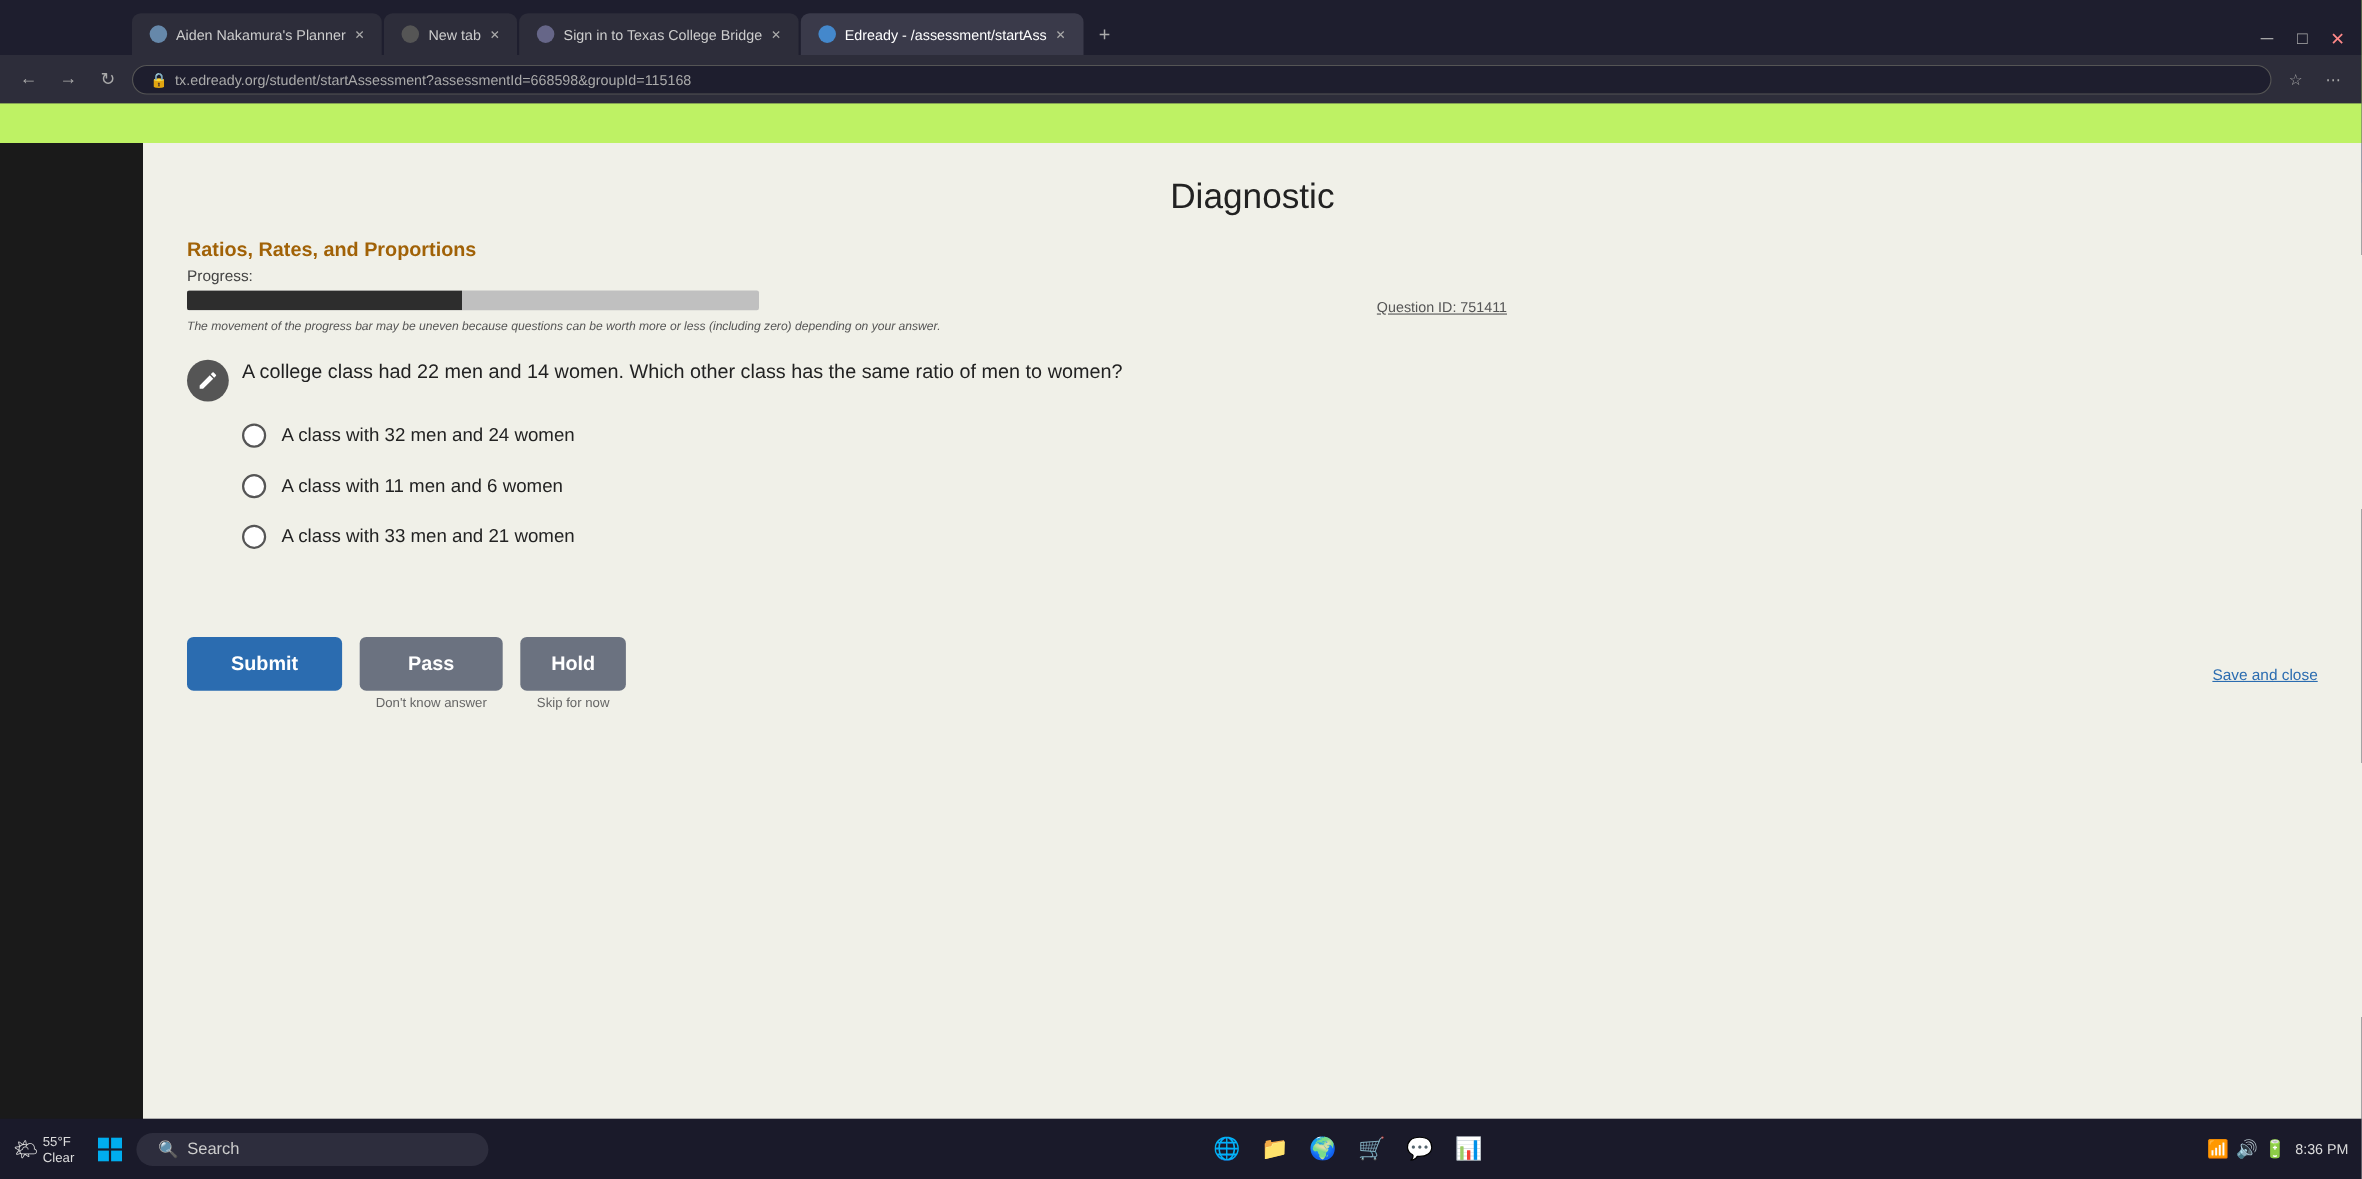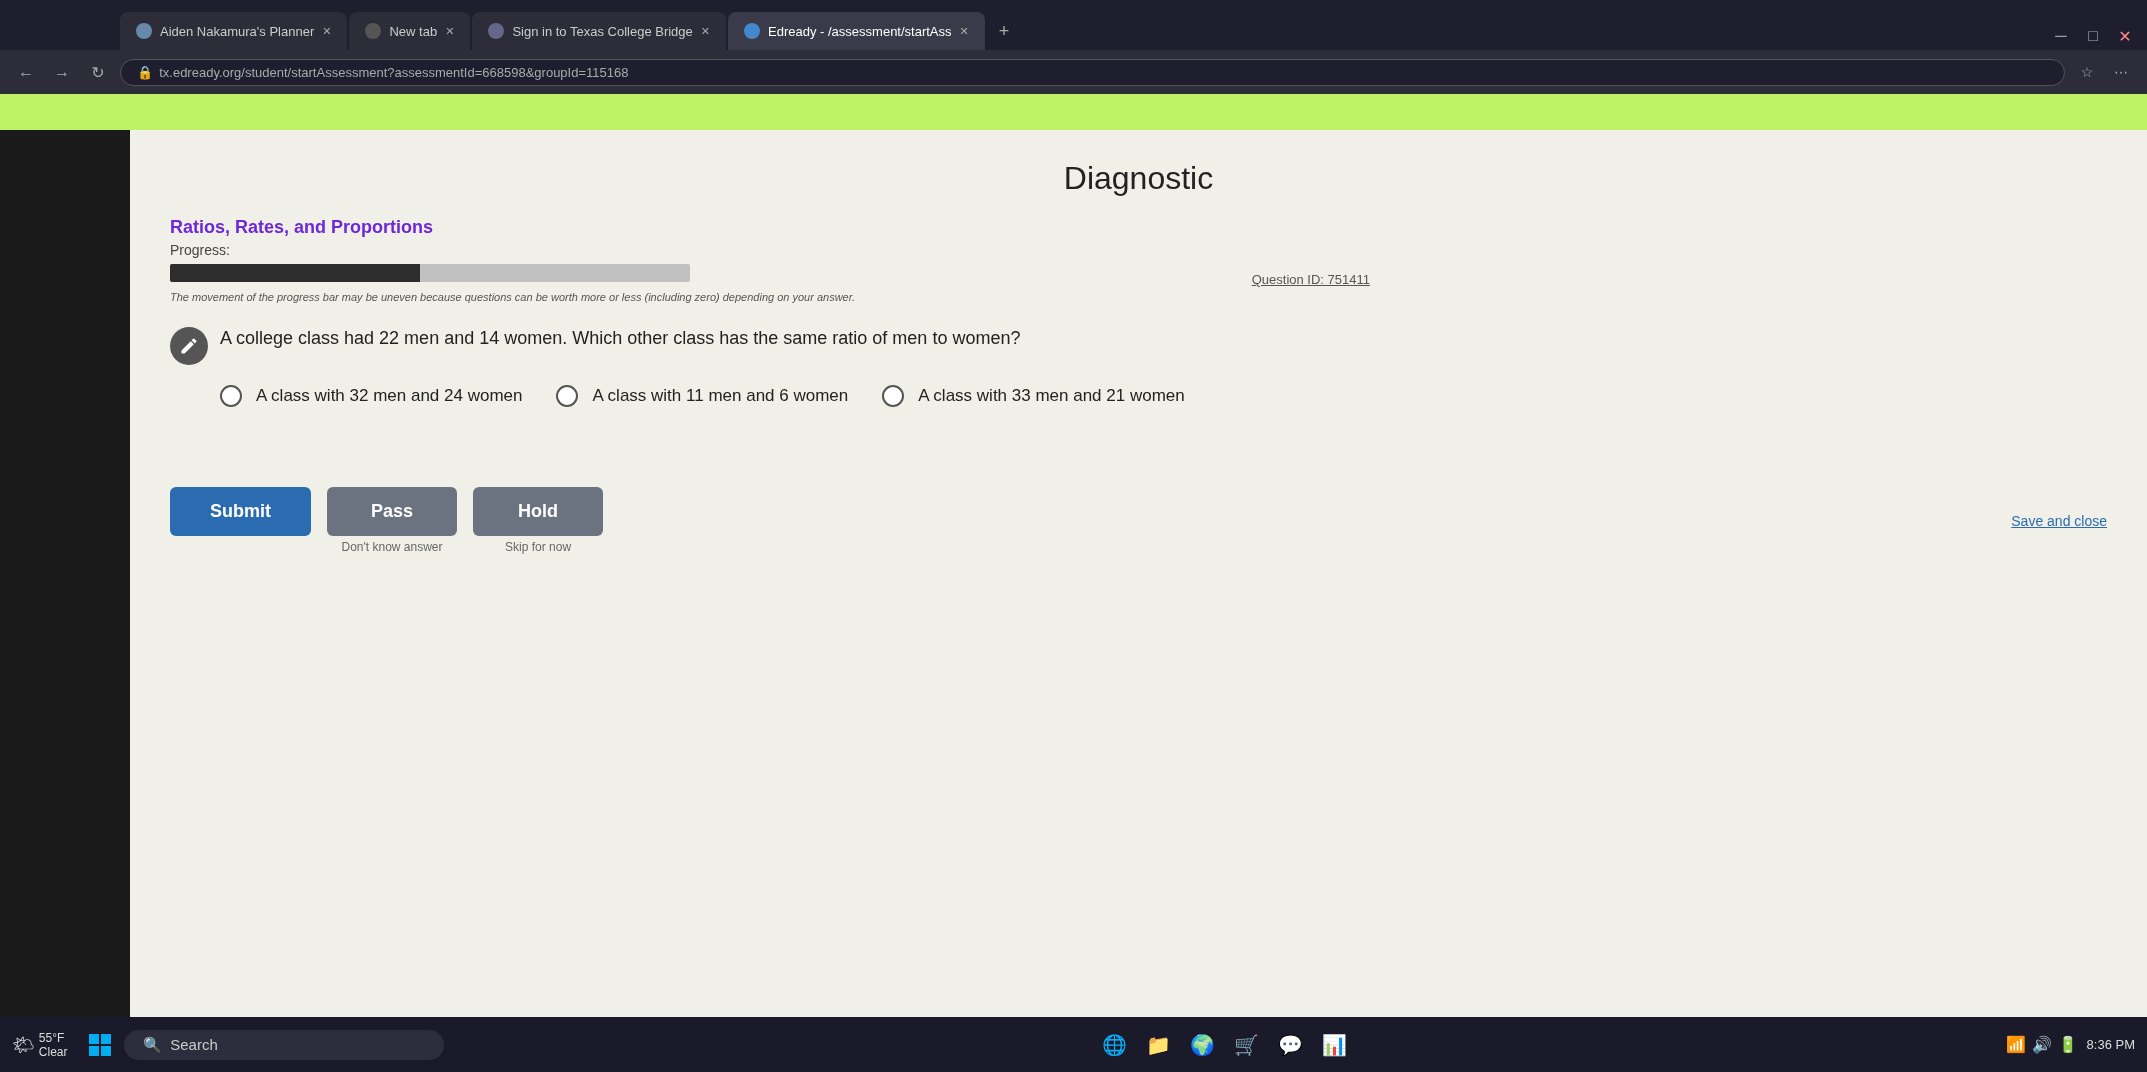--- a/index.html
+++ b/index.html
@@ -26,42 +26,42 @@
     .home-btn { background: #2b4a7e; border: none; color: white; padding: 6px 10px; cursor: pointer; font-size: 16px; }
     .study-paths-tab { background: #2b6cb0; color: white; padding: 6px 20px; font-size: 14px; font-weight: 600; border-radius: 4px 4px 0 0; cursor: pointer; }
     .diagnostic-tab { color: white; padding: 6px 16px; font-size: 14px; }
     .breadcrumb-arrow { color: #aaa; margin: 0 4px; }
 
     
     .main-content { position: absolute; top: 130px; left: 130px; right: 0; bottom: 0; background: #f0f0e8; overflow-y: auto; padding: 20px 40px 40px 40px; }
 
     .page-title { text-align: center; font-size: 32px; font-weight: 400; color: #222; margin-bottom: 20px; margin-top: 10px; }
 
-    .section-title { font-size: 18px; font-weight: 700; color: #6d28d9; margin-bottom: 4px; }
+    .section-title { font-size: 18px; font-weight: 700; color: #a16207; margin-bottom: 4px; }
     .progress-label { font-size: 14px; color: #444; margin-bottom: 6px; }
     .progress-container { position: relative; margin-bottom: 4px; }
     .progress-bar-bg { width: 520px; height: 18px; background: #c0c0c0; border-radius: 2px; overflow: hidden; }
     .progress-bar-fill { width: 48%; height: 100%; background: #2d2d2d; }
     .progress-note { font-size: 11px; color: #555; font-style: italic; margin-top: 4px; max-width: 800px; line-height: 1.4; }
     .question-id { font-size: 13px; color: #555; text-align: right; margin-top: -14px; }
 
     .question-area { display: flex; align-items: flex-start; margin-top: 20px; gap: 12px; }
     .pencil-icon { width: 38px; height: 38px; background: #555; border-radius: 50%; display: flex; align-items: center; justify-content: center; flex-shrink: 0; margin-top: 2px; }
     .pencil-icon svg { width: 20px; height: 20px; fill: white; }
     .question-text { font-size: 18px; color: #222; line-height: 1.5; }
 
-    .options-list { margin-top: 20px; margin-left: 50px; display: flex; flex-direction: row; gap: 34px; text-align: right; }
+    .options-list { margin-top: 20px; margin-left: 50px; display: flex; flex-direction: column; gap: 24px; text-align: right; }
     .option-item { display: flex; align-items: center; gap: 14px; cursor: pointer; }
     .radio-circle { width: 22px; height: 22px; border: 2px solid #555; border-radius: 50%; background: white; flex-shrink: 0; cursor: pointer; }
     .option-text { font-size: 17px; color: #222; }
 
     .bottom-bar { display: flex; align-items: flex-start; margin-top: 80px; gap: 16px; }
     .submit-btn { background: #2b6cb0; color: white; border: none; padding: 14px 40px; font-size: 18px; font-weight: 600; border-radius: 6px; cursor: pointer; }
     .pass-btn { background: #6b7280; color: white; border: none; padding: 14px 44px; font-size: 18px; font-weight: 600; border-radius: 6px; cursor: pointer; }
-    .hold-btn { background: #6b7280; color: white; border: none; padding: 14px 45px; font-size: 18px; font-weight: 600; border-radius: 6px; cursor: pointer; }
+    .hold-btn { background: #6b7280; color: white; border: none; padding: 14px 28px; font-size: 18px; font-weight: 600; border-radius: 6px; cursor: pointer; }
     .btn-group { display: flex; flex-direction: column; align-items: center; gap: 4px; }
     .btn-subtext { font-size: 12px; color: #666; text-align: right; }
 
     .save-close-link { margin-left: auto; color: #2b6cb0; font-size: 14px; text-decoration: underline; cursor: pointer; align-self: center; }
 
     
     .taskbar { position: absolute; bottom: 0; left: 0; right: 0; height: 55px; background: #1a1a2a; display: flex; align-items: center; padding: 0 12px; gap: 4px; }
     .taskbar-weather { display: flex; align-items: center; gap: 4px; color: #ddd; font-size: 12px; margin-right: 8px; }
     .weather-icon { font-size: 18px; }
     .start-btn { width: 40px; height: 40px; display: flex; align-items: center; justify-content: center; cursor: pointer; }

